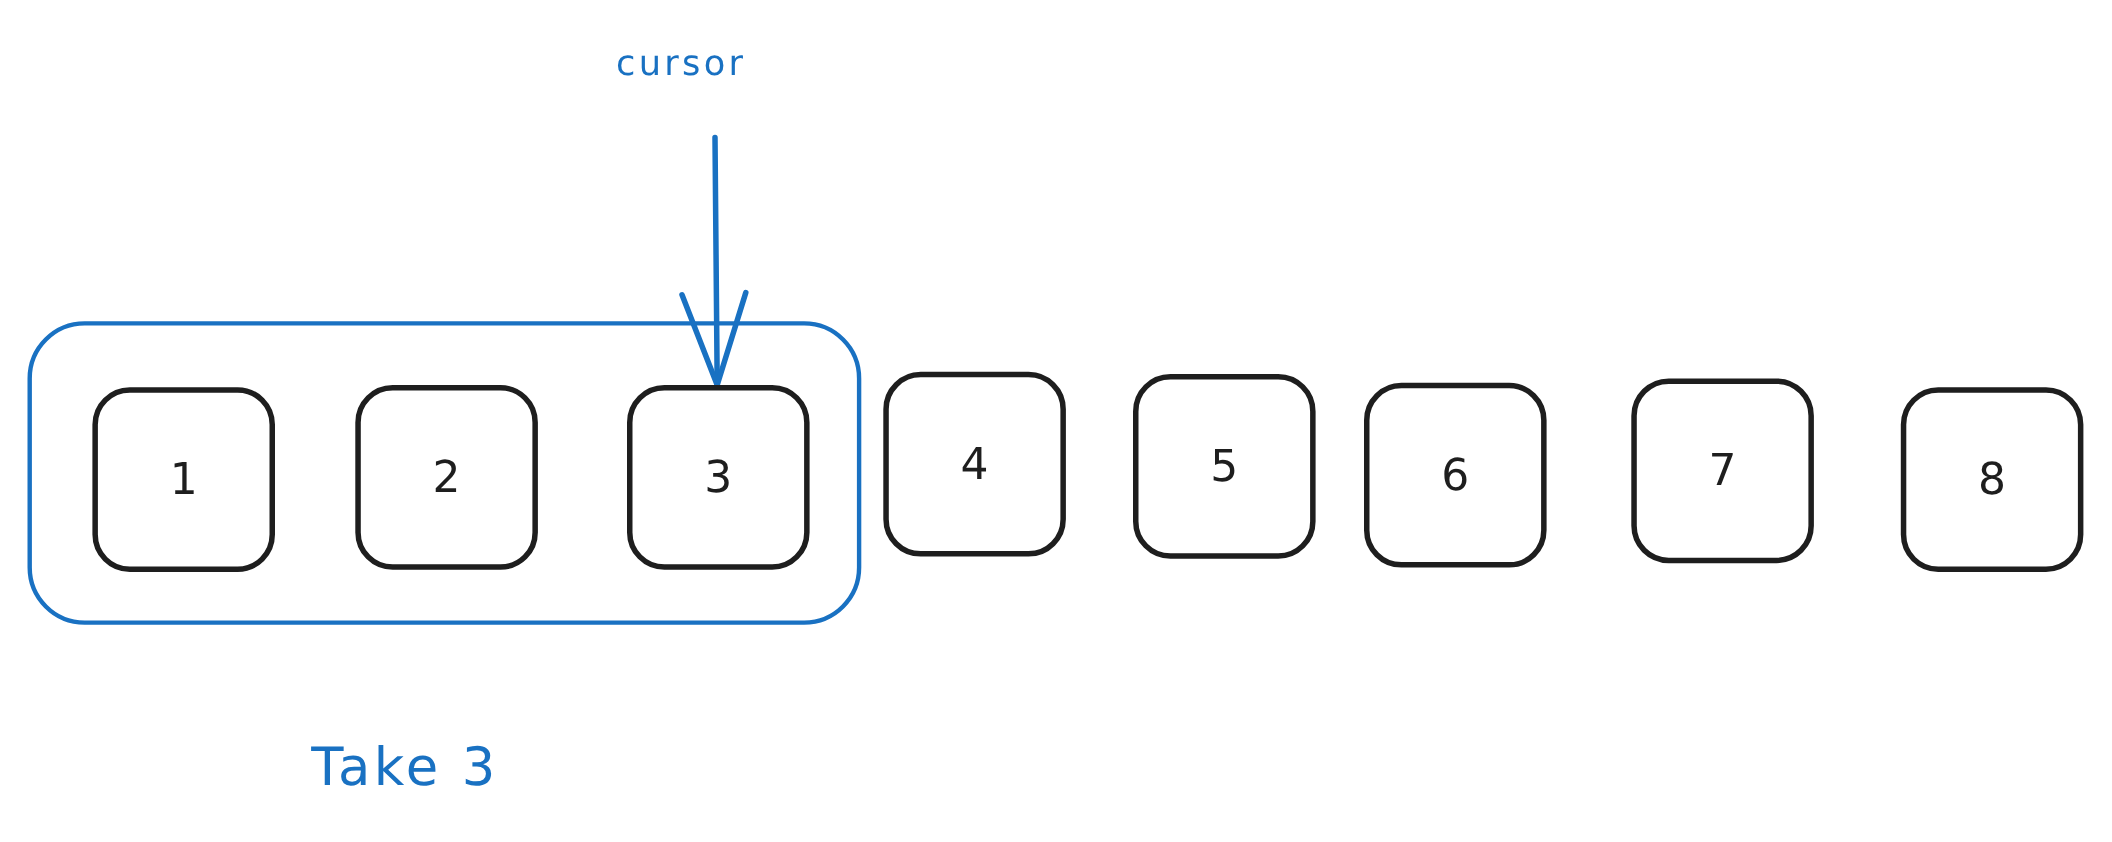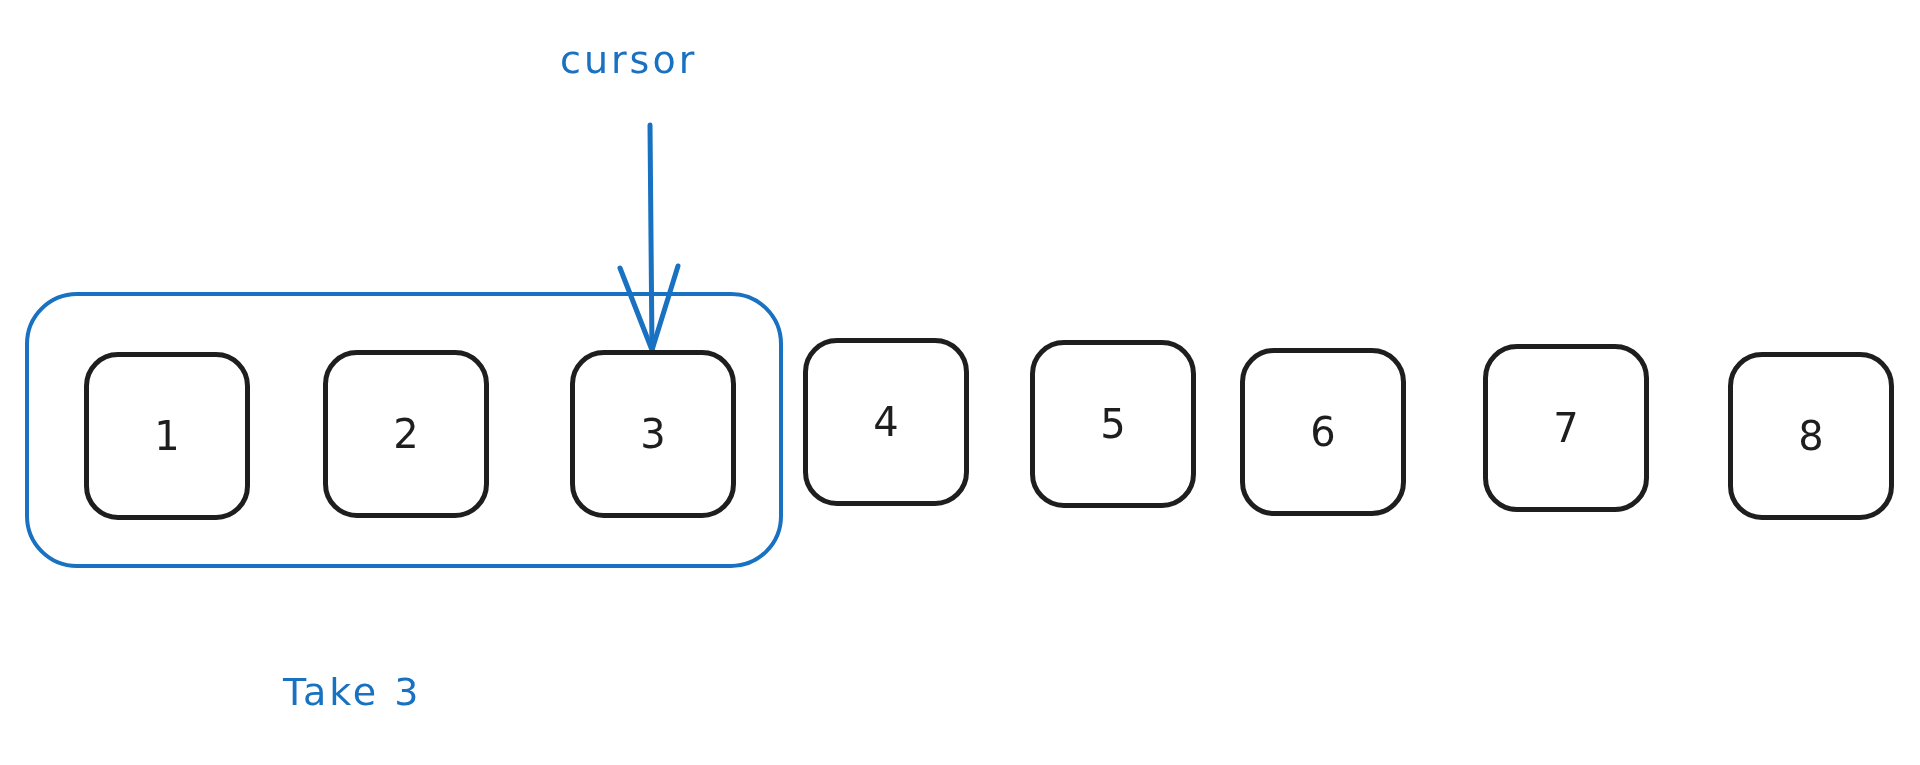--- a/index.html
+++ b/index.html
@@ -8,21 +8,21 @@
     .label { position: absolute; color: #1971c2; font-family: "DejaVu Sans", sans-serif; letter-spacing: 3px; }
     .cell { position: absolute; width: 166px; height: 168px; box-sizing: border-box; border: 5px solid #1e1e1e; border-radius: 34px; display: flex; align-items: center; justify-content: center; }
     .cell span { font-size: 40px; color: #1e1e1e; font-family: "DejaVu Sans", sans-serif; }
     .group { position: absolute; box-sizing: border-box; border: 4px solid #1971c2; border-radius: 52px; }
   </style>
 </head>
 <body>
 
 <div>
 
-  <div class="label" style="left:560px; top:38px; font-size:38px;">cursor</div>
+  <div class="label" style="left:560px; top:38px; font-size:32px;">cursor</div>
 
   <svg class="canvas" width="1920" height="765">
     <path d="M650 125 L652 350" stroke="#1971c2" stroke-width="5" fill="none" stroke-linecap="round"></path>
     <path d="M620 268 L652 350 L678 266" stroke="#1971c2" stroke-width="5" fill="none" stroke-linecap="round" stroke-linejoin="round"></path>
   </svg>
 
   <div class="group" style="left:25px; top:292px; width:758px; height:276px;"></div>
 
   <div class="cell" style="left:84px; top:352px;">
     <span>1</span>
@@ -42,15 +42,15 @@
   <div class="cell" style="left:1240px; top:348px;">
     <span>6</span>
   </div>
   <div class="cell" style="left:1483px; top:344px;">
     <span>7</span>
   </div>
   <div class="cell" style="left:1728px; top:352px;">
     <span>8</span>
   </div>
 
-  <div class="label" style="left:283px; top:670px; font-size:38px;">Take 3</div>
+  <div class="label" style="left:283px; top:670px; font-size:48px;">Take 3</div>
 
 </div>
 
 </body></html>

